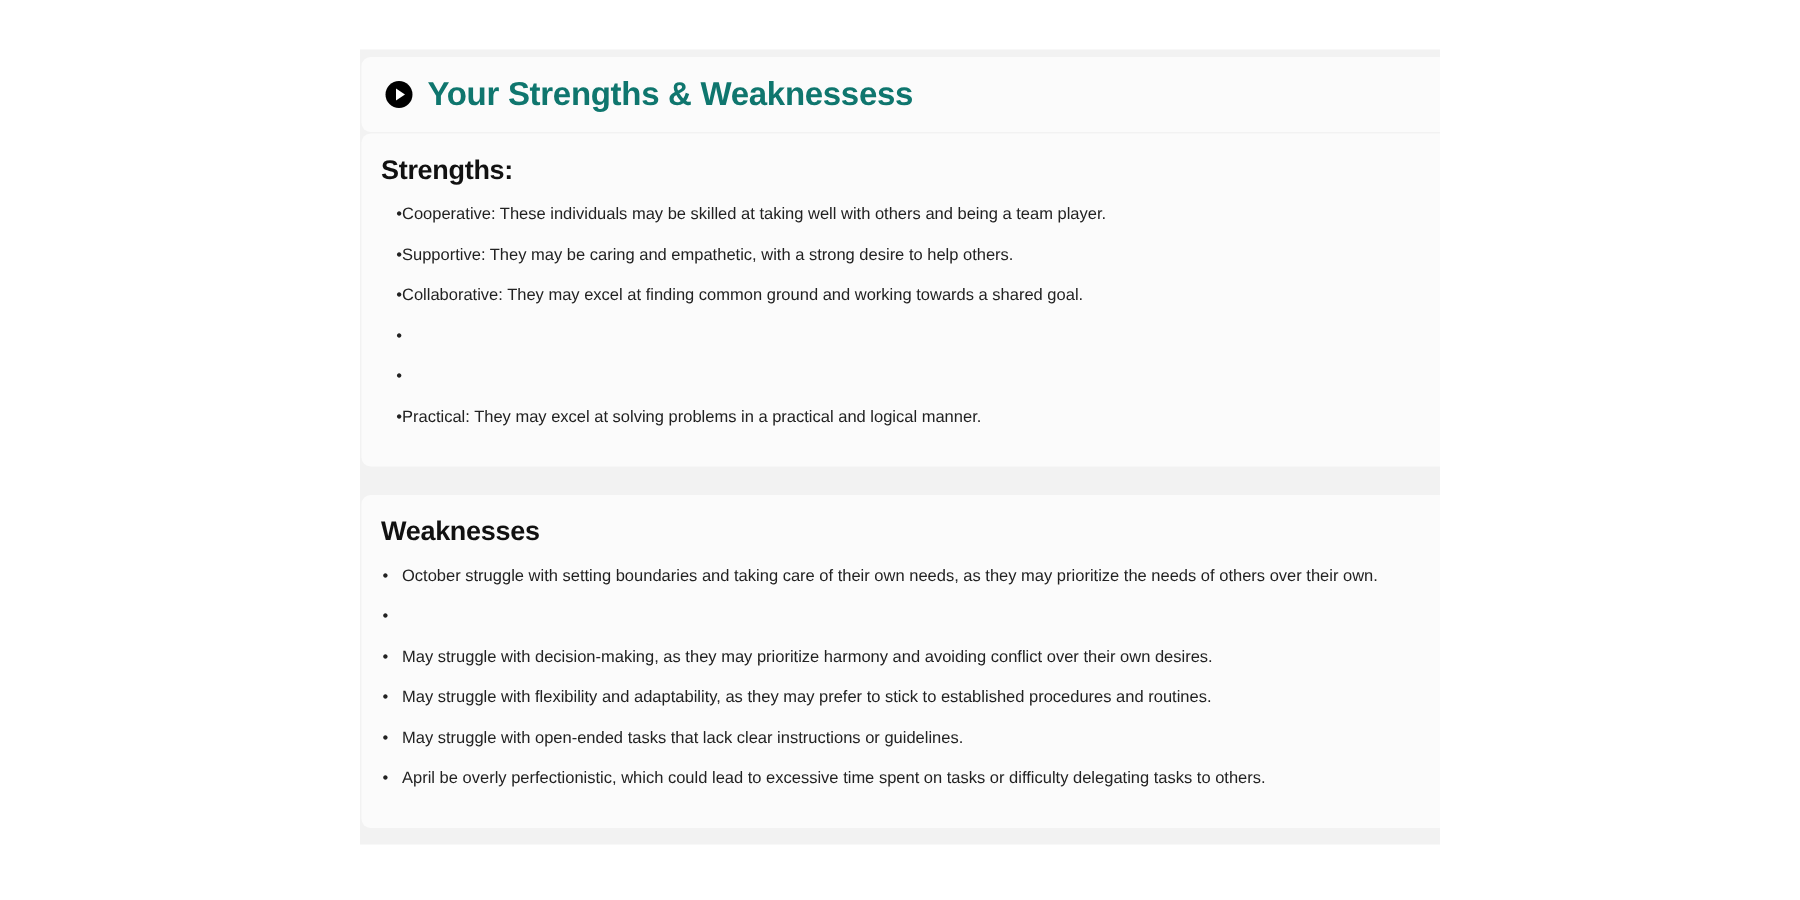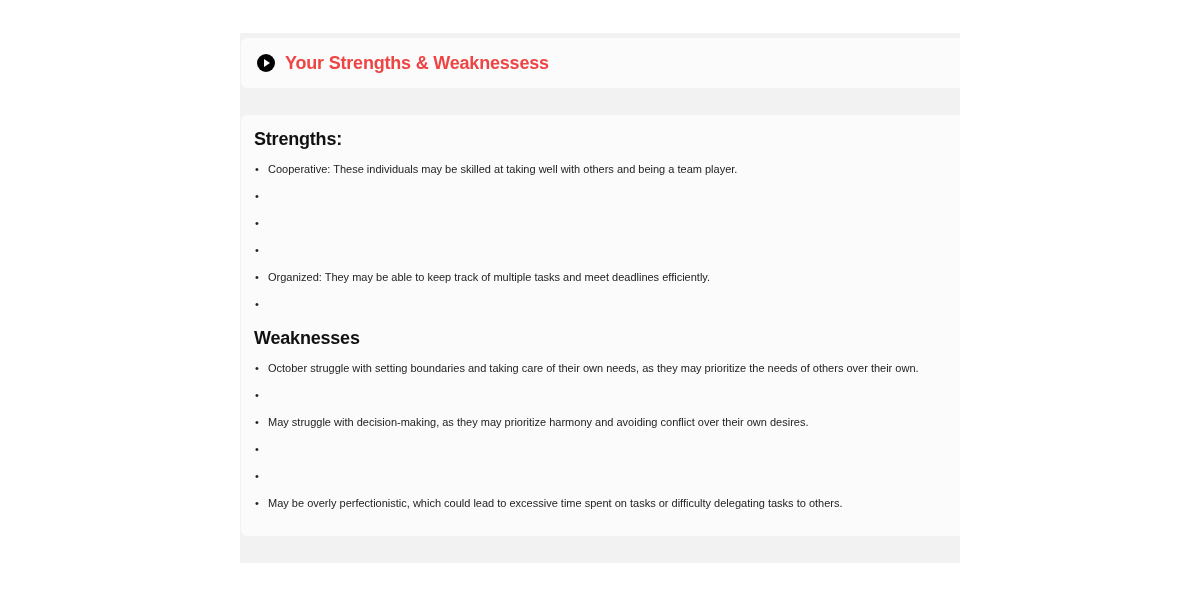--- a/index.html
+++ b/index.html
@@ -45,27 +45,27 @@
       content: "";
       position: absolute;
       left: 7px;
       top: 5px;
       border-left: 6px solid #fff;
       border-top: 4px solid transparent;
       border-bottom: 4px solid transparent;
     }
     .header-title {
       margin-left: 10px;
-      font-size: 18px;
+      font-size: 22px;
       font-weight: bold;
-      color: #ef4444;
+      color: #0f766e;
       letter-spacing: -0.2px;
     }
-    .strengths-card { top: 82px; height: 222px; }
-    .weaknesses-card { top: 281px; height: 222px; }
+    .strengths-card { top: 56px; height: 222px; text-align: right; }
+    .weaknesses-card { top: 297px; height: 222px; }
     .section-title {
       position: absolute;
       left: 13px;
       top: 14px;
       font-size: 18px;
       font-weight: bold;
       color: #111;
       margin: 0;
       letter-spacing: -0.2px;
     }
@@ -104,57 +104,61 @@
 
   <div class="card strengths-card">
     <h2 class="section-title">Strengths:</h2>
     <ul class="items">
       <li>
           <span class="bullet">•</span>
           <span>Cooperative: These individuals may be skilled at taking well with others and being a team player.</span>
         </li>
       <li>
           <span class="bullet">•</span>
+          <span>Supportive: They may be caring and empathetic, with a strong desire to help others.</span>
+        </li>
+      <li>
+          <span class="bullet">•</span>
+          <span>Collaborative: They may excel at finding common ground and working towards a shared goal.</span>
         </li>
       <li>
           <span class="bullet">•</span>
         </li>
       <li>
           <span class="bullet">•</span>
         </li>
       <li>
           <span class="bullet">•</span>
-          <span>Organized: They may be able to keep track of multiple tasks and meet deadlines efficiently.</span>
-        </li>
-      <li>
-          <span class="bullet">•</span>
+          <span>Practical: They may excel at solving problems in a practical and logical manner.</span>
         </li>
     </ul>
   </div>
 
   <div class="card weaknesses-card">
     <h2 class="section-title">Weaknesses</h2>
     <ul class="items">
       <li>
           <span class="bullet">•</span>
           <span>October struggle with setting boundaries and taking care of their own needs, as they may prioritize the needs of others over their own.</span>
         </li>
       <li>
           <span class="bullet">•</span>
         </li>
       <li>
           <span class="bullet">•</span>
           <span>May struggle with decision-making, as they may prioritize harmony and avoiding conflict over their own desires.</span>
         </li>
       <li>
           <span class="bullet">•</span>
+          <span>May struggle with flexibility and adaptability, as they may prefer to stick to established procedures and routines.</span>
         </li>
       <li>
           <span class="bullet">•</span>
+          <span>May struggle with open-ended tasks that lack clear instructions or guidelines.</span>
         </li>
       <li>
           <span class="bullet">•</span>
-          <span>May be overly perfectionistic, which could lead to excessive time spent on tasks or difficulty delegating tasks to others.</span>
+          <span>April be overly perfectionistic, which could lead to excessive time spent on tasks or difficulty delegating tasks to others.</span>
         </li>
     </ul>
   </div>
 
 </div>
 
 </body></html>

